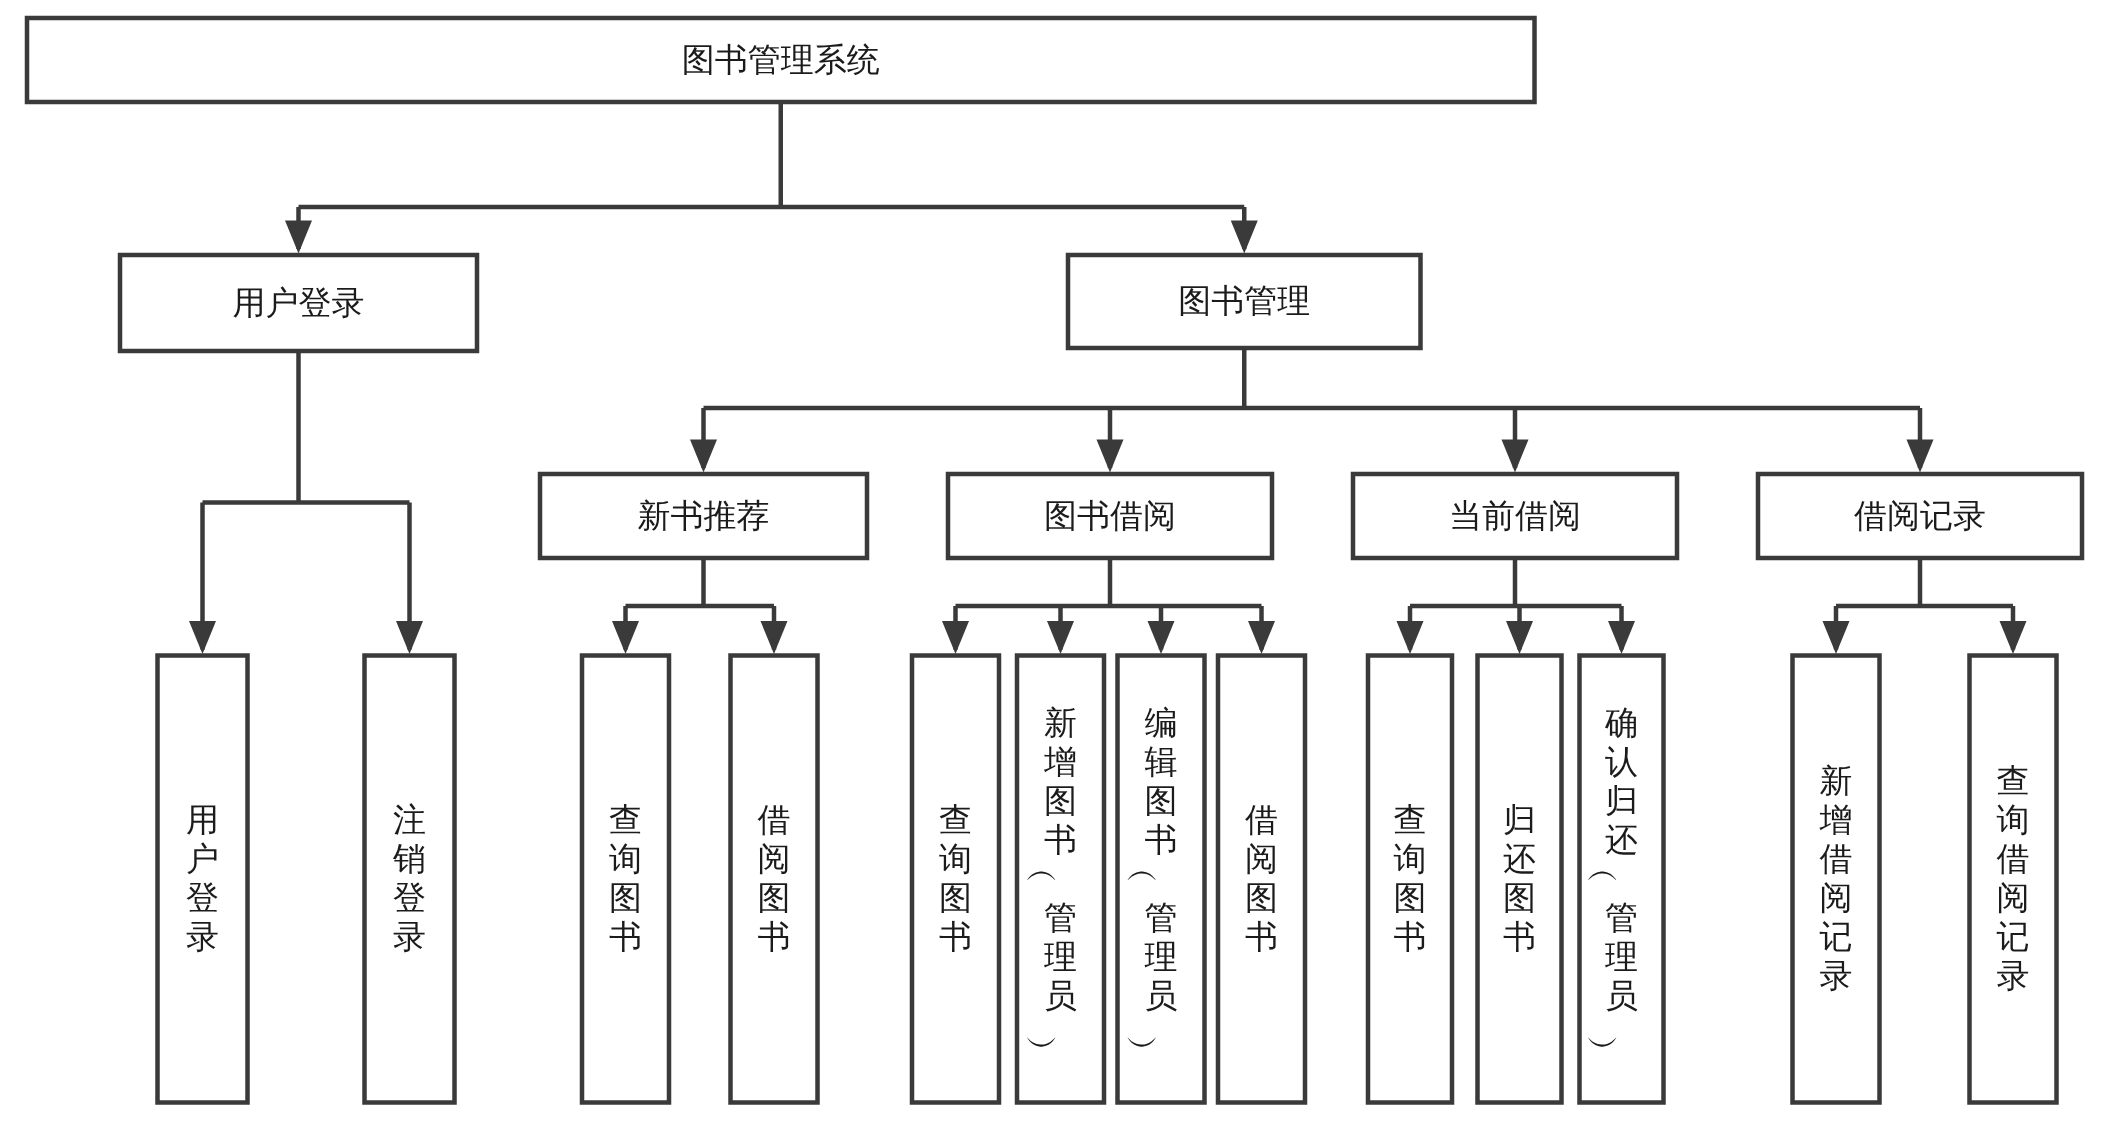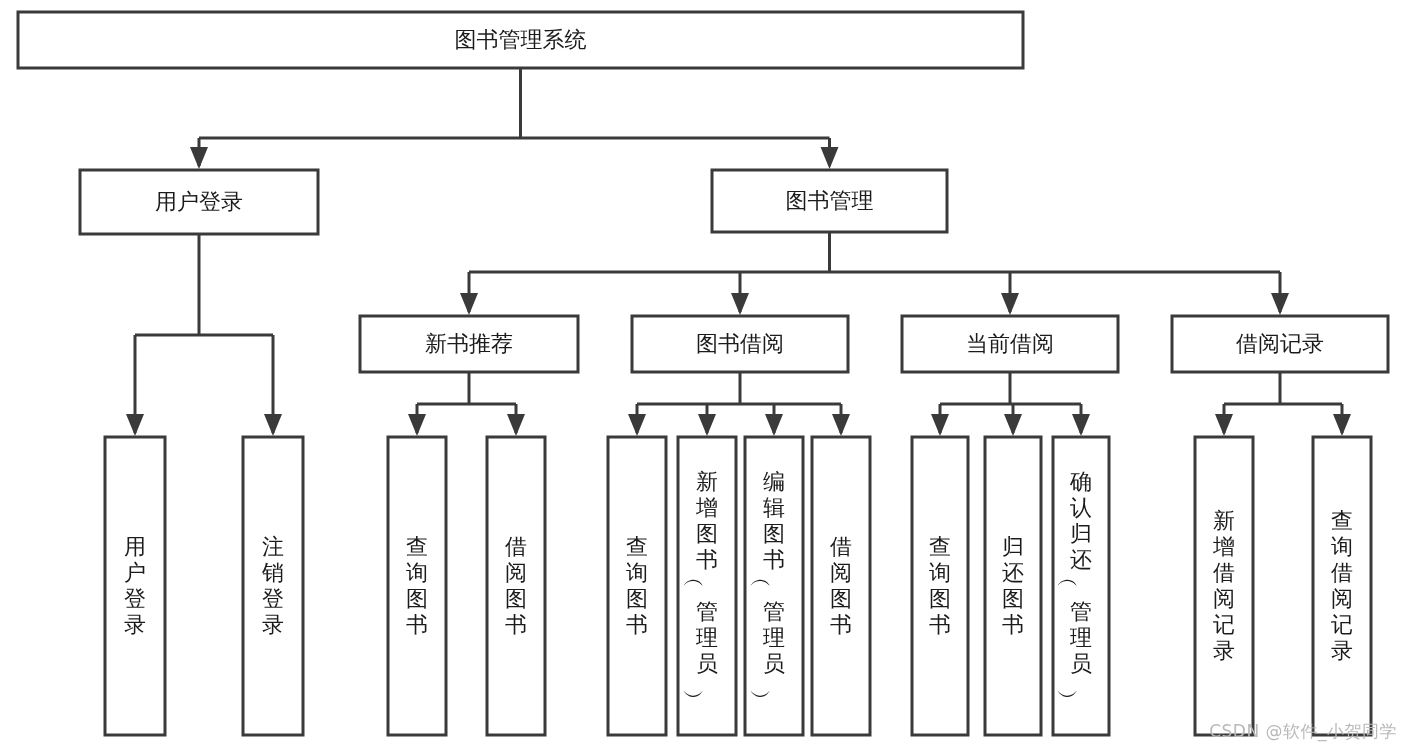--- a/index.html
+++ b/index.html
@@ -198,14 +198,13 @@
         <g>
           <rect x="1195" y="437" width="58" height="298" class="node-rect"></rect>
           <text x="1224" y="528" class="node-label-v"><tspan x="1224" dy="0">新</tspan><tspan x="1224" dy="26">增</tspan><tspan x="1224" dy="26">借</tspan><tspan x="1224" dy="26">阅</tspan><tspan x="1224" dy="26">记</tspan><tspan x="1224" dy="26">录</tspan></text>
         </g>
         <g>
           <rect x="1313" y="437" width="58" height="298" class="node-rect"></rect>
           <text x="1342" y="528" class="node-label-v"><tspan x="1342" dy="0">查</tspan><tspan x="1342" dy="26">询</tspan><tspan x="1342" dy="26">借</tspan><tspan x="1342" dy="26">阅</tspan><tspan x="1342" dy="26">记</tspan><tspan x="1342" dy="26">录</tspan></text>
         </g>
       </g>
   </svg>
-  <div class="watermark-text">CSDN @软件_小贺同学</div>
 </div>
 
 </body></html>

